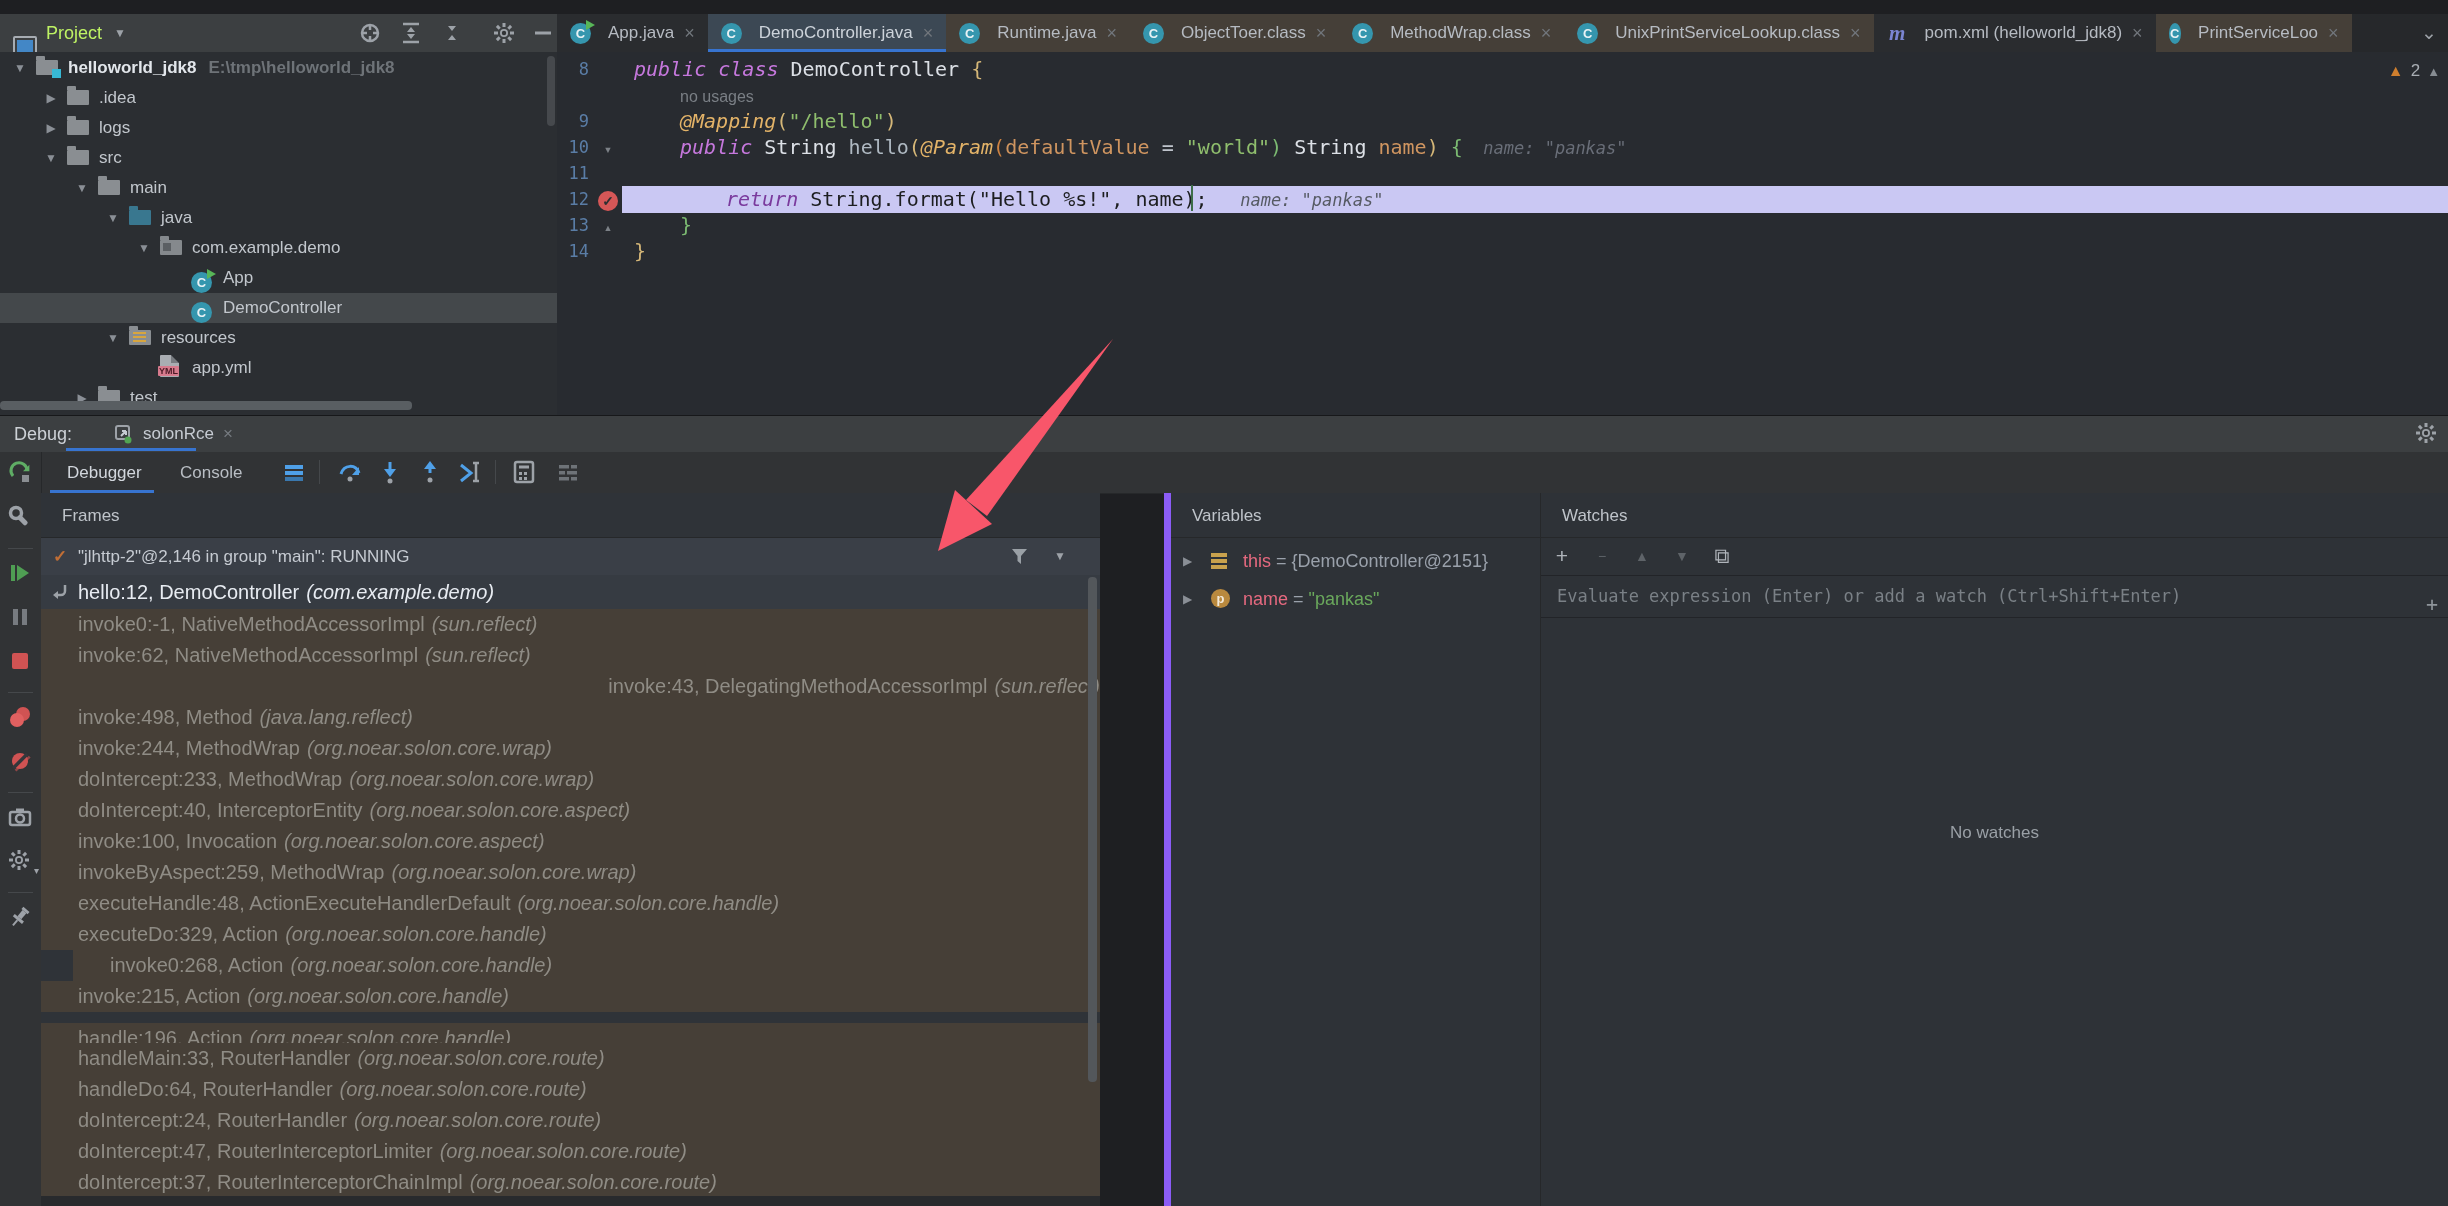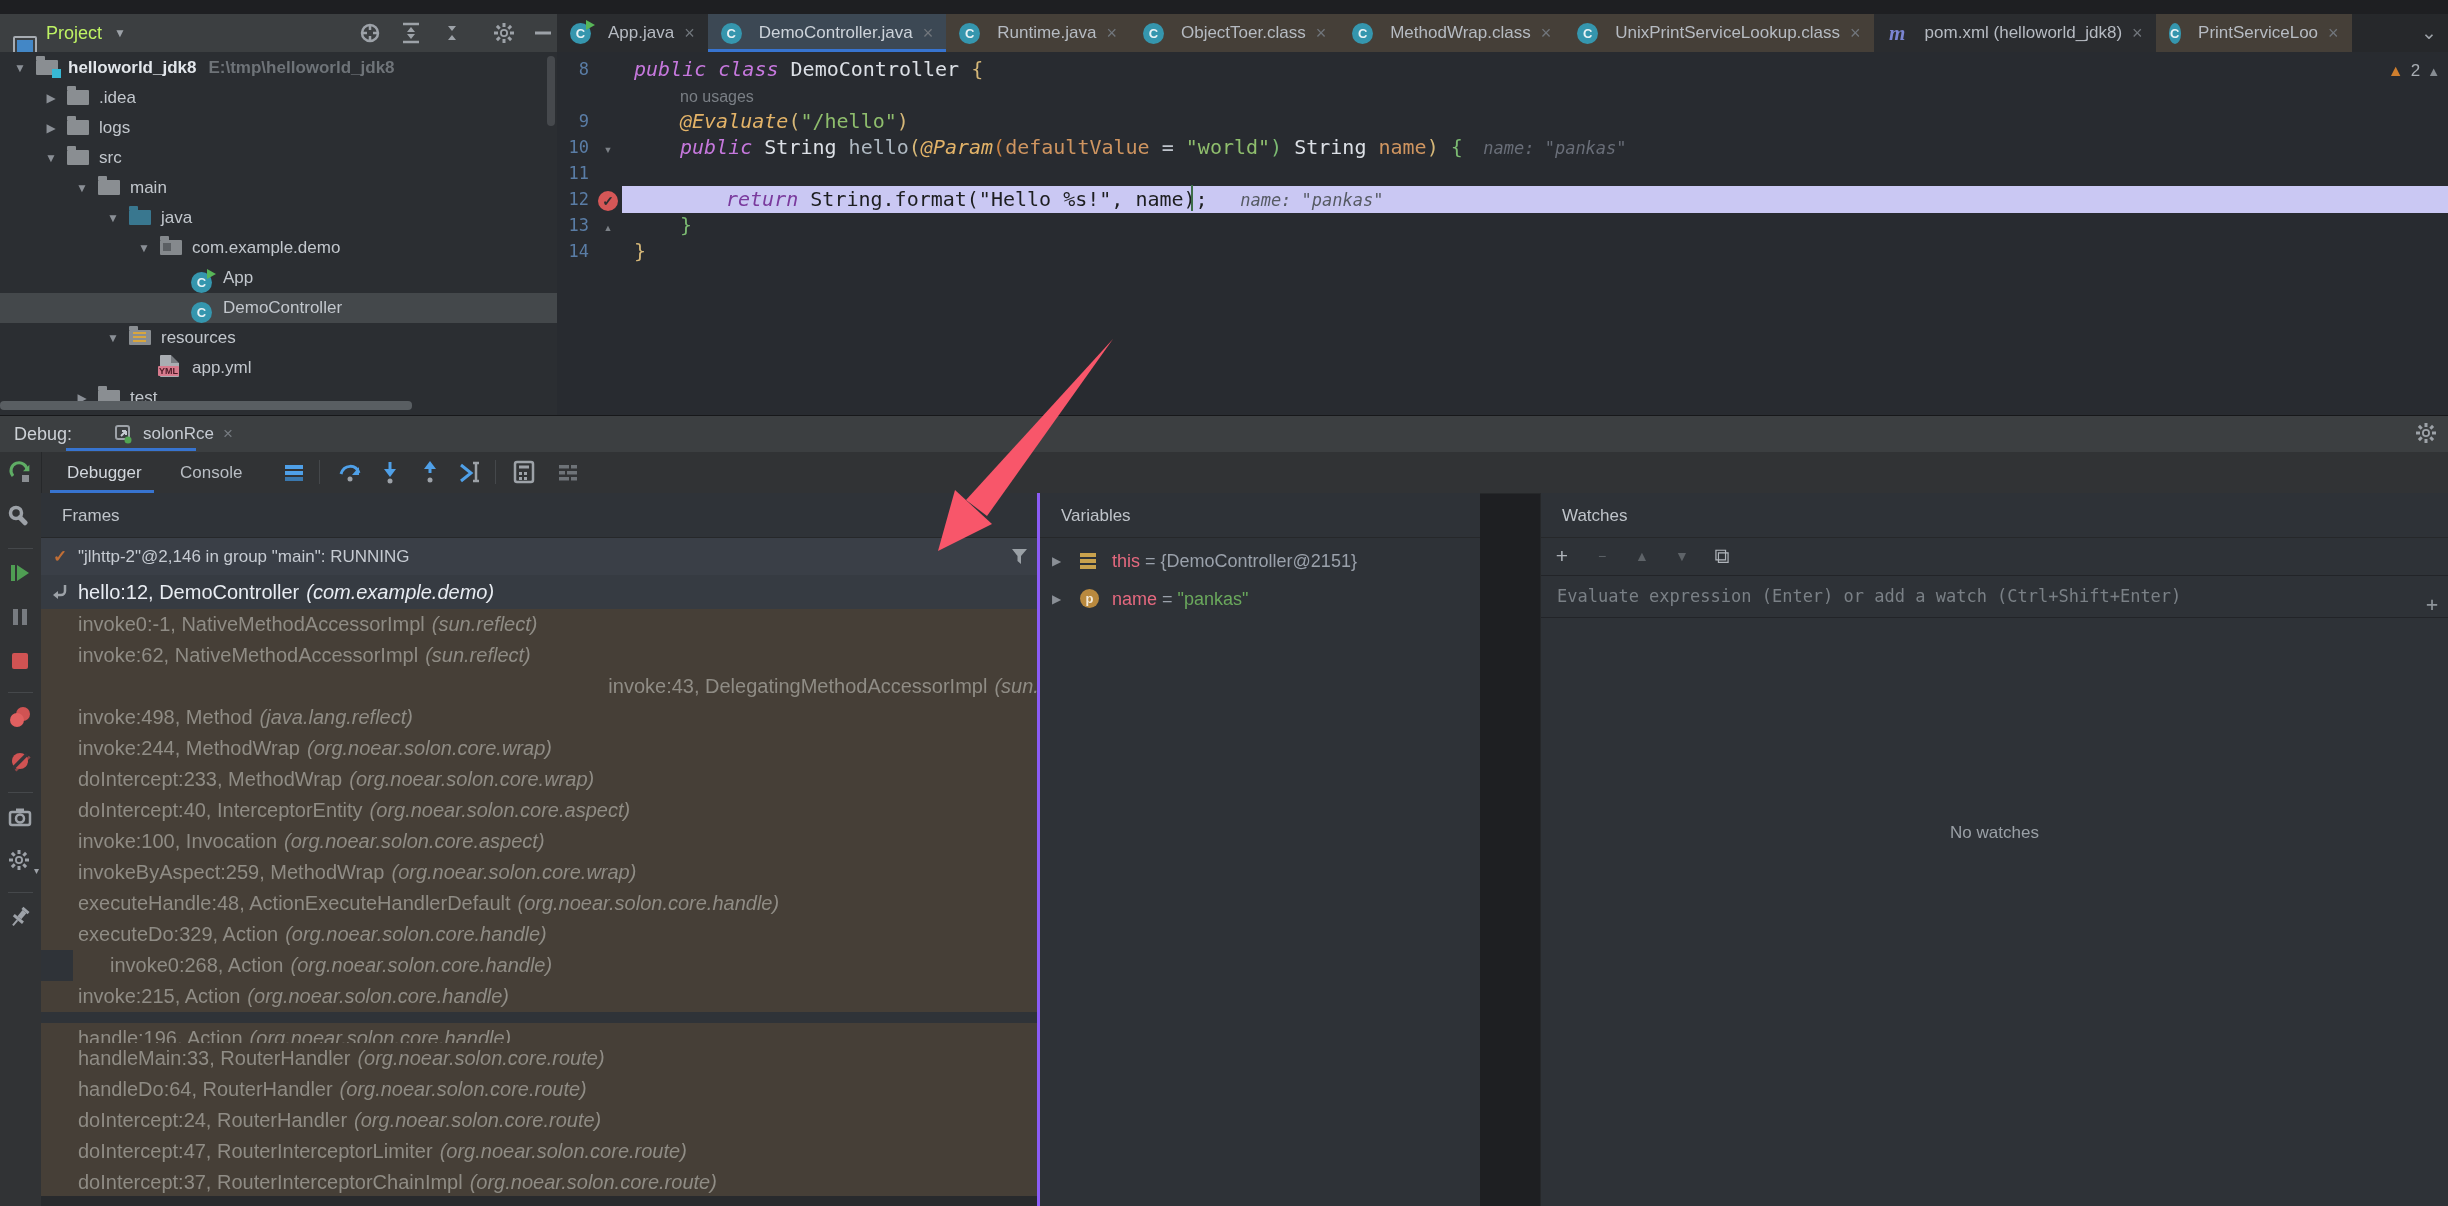--- a/index.html
+++ b/index.html
@@ -101,21 +101,21 @@
   .frames-list{position:absolute;left:0;right:0;top:82px;height:622px;overflow:hidden;}
   .frame{position:absolute;left:0;right:0;height:31px;line-height:31px;font-size:20px;white-space:nowrap;}
   .frame.user{background:#363B42;color:#E8ECF2;height:34px;line-height:34px;}
   .frame.lib{background:#463F37;color:#8F8C85;}
   .frame .ftxt{margin-left:37px;}
   .frame.lib .ftxt{margin-left:37px;}
   .frame .fpkg{font-style:italic;margin-left:7px;}
   .frame .ret{position:absolute;left:9px;top:7px;}
   .frames-bottom{position:absolute;left:0;right:0;bottom:0;height:10px;background:#282A2D;}
   .frames-scroll{left:1088px;top:577px;width:9px;height:505px;background:#53575B;border-radius:4px;}
-  .vars-pane{left:1037px;top:493px;width:440px;bottom:0;background:#2E3237;border-left:3px solid #8b5cf6;}
+  .vars-pane{left:1164px;top:493px;width:440px;bottom:0;background:#2E3237;border-left:7px solid #8b5cf6;}
   .vrow{position:absolute;left:0;right:0;height:36px;line-height:36px;font-size:18px;white-space:nowrap;}
   .vrow .chev{position:absolute;left:12px;color:#8A8F96;font-size:12px;}
   .vrow .vic{position:absolute;left:40px;top:8px;width:20px;height:20px;}
   .vname{color:#E5697F;}
   .veq{color:#9AA1AB;}
   .vval.gray{color:#9AA1AB;}
   .vval.green{color:#6AA85C;}
   .ic-field{display:block;width:16px;height:16px;margin-top:2px;background:repeating-linear-gradient(#C9A24D 0 4px,transparent 4px 6px);}
   .ic-param{display:block;width:19px;height:19px;border-radius:50%;background:#B9893E;color:#F3E9D8;font-size:13px;font-weight:bold;text-align:center;line-height:19px;}
   .watches-pane{left:1540px;top:493px;right:0;bottom:0;background:#2E3237;border-left:1px solid #26282A;}
@@ -293,21 +293,21 @@
         </div>
       </div>
     <div class="abs hscroll" style="top:349px;"></div>
     <div class="abs" style="left:547px;top:4px;width:8px;height:70px;background:#46494D;border-radius:4px;"></div>
   </div>
 
   <div class="abs editor"></div>
   <div id="code">
       <div class="cl" style="top: 56px;"><span class="ln">8</span><span class="gi"></span><span class="ct ind0"><span class="tk kw">public class </span><span class="tk cls">DemoController </span><span class="tk by">{</span></span></div>
       <div class="cl" style="top: 82px;"><span class="ln"></span><span class="gi"></span><span class="ct ind1"><span class="tk hintline">no usages</span></span></div>
-      <div class="cl" style="top: 108px;"><span class="ln">9</span><span class="gi"></span><span class="ct ind1"><span class="tk ann">@Evaluate</span><span class="tk by">(</span><span class="tk str">"/hello"</span><span class="tk by">)</span></span></div>
+      <div class="cl" style="top: 108px;"><span class="ln">9</span><span class="gi"></span><span class="ct ind1"><span class="tk ann">@Mapping</span><span class="tk by">(</span><span class="tk str">"/hello"</span><span class="tk by">)</span></span></div>
       <div class="cl" style="top: 134px;"><span class="ln">10</span><span class="gi"><span class="fold">▾</span></span><span class="ct ind1"><span class="tk kw">public </span><span class="tk cls">String </span><span class="tk fn">hello</span><span class="tk by">(</span><span class="tk ann">@Param</span><span class="tk bo">(</span><span class="tk prm">defaultValue </span><span class="tk pl">= </span><span class="tk str">"world"</span><span class="tk bg">) </span><span class="tk cls">String </span><span class="tk prm">name</span><span class="tk by">) </span><span class="tk bg">{</span><span class="tk hint">  name: "pankas"</span></span></div>
       <div class="cl" style="top: 160px;"><span class="ln">11</span><span class="gi"></span><span class="ct ind1"></span></div>
       <div class="cl exec" style="top: 186px;"><span class="ln">12</span><span class="gi"><span class="bp">✓</span></span><span class="ct ind2"><span class="tk kwd">return </span><span class="tk dk">String.format("Hello %s!", name); </span><span class="tk hintd">  name: "pankas"</span></span></div>
       <div class="cl" style="top: 212px;"><span class="ln">13</span><span class="gi"><span class="fold">▴</span></span><span class="ct ind1"><span class="tk bg">}</span></span></div>
       <div class="cl" style="top: 238px;"><span class="ln">14</span><span class="gi"></span><span class="ct ind0"><span class="tk by">}</span></span></div>
     </div>
   <div class="abs guide"></div>
   <div class="abs inspect">
     <span class="warn-tri">▲</span>
     <span>2</span>

